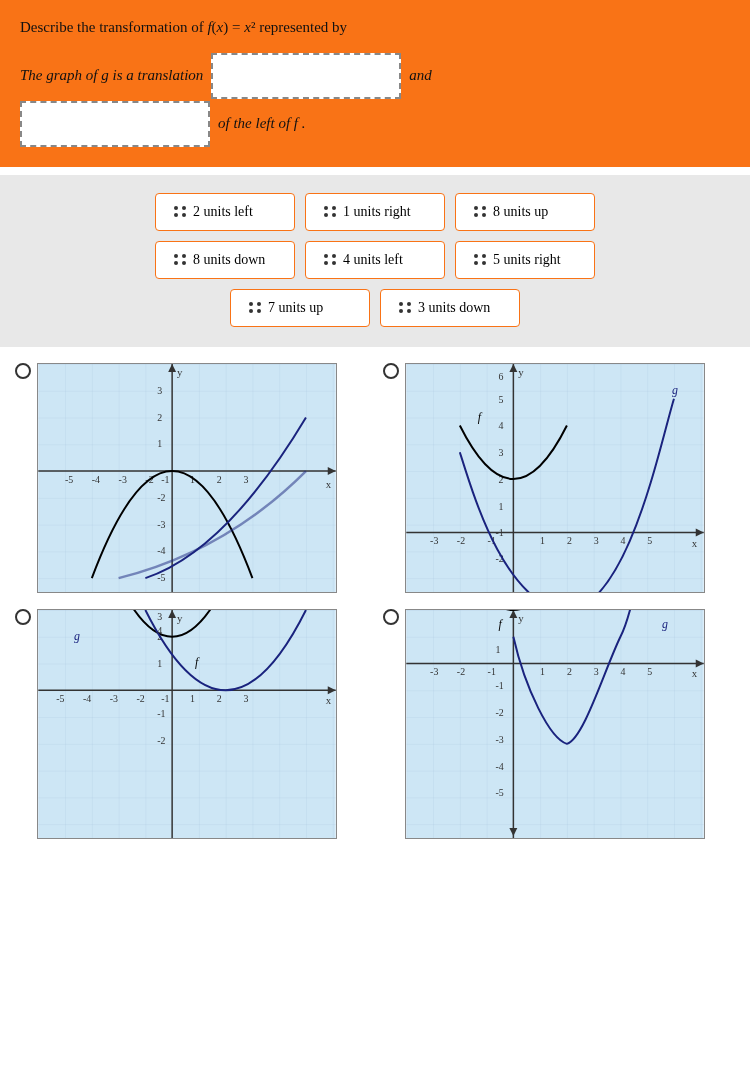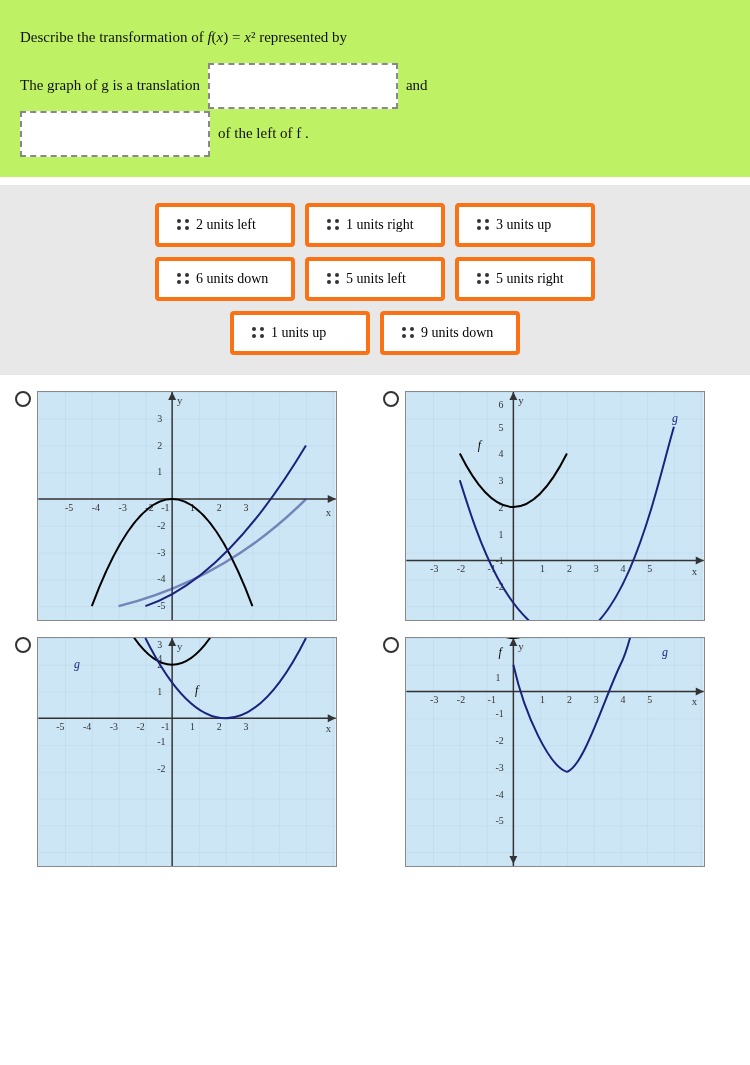--- a/index.html
+++ b/index.html
@@ -6,35 +6,36 @@
     body {
       width: 750px;
       min-height: 1065px;
       font-family: Georgia, 'Times New Roman', serif;
       font-size: 16px;
       background: #fff;
       color: #111;
     }
 
     .question-section {
-      padding: 26px 20px 10px 20px;
-      background: #bef264;
+      padding: 16px 20px 10px 20px;
+      background: #f97316;
     }
 
     .question-text {
       font-size: 15.5px;
       line-height: 1.5;
       margin-bottom: 14px;
     }
 
     .fill-in-area {
       display: flex;
       flex-direction: column;
       gap: 0px;
       margin-bottom: 8px;
+      font-style: italic;
     }
 
     .fill-row {
       display: flex;
       align-items: center;
       gap: 8px;
       margin-bottom: 2px;
     }
 
     .dashed-box {
@@ -65,21 +66,21 @@
     }
 
     .choices-row {
       display: flex;
       gap: 10px;
       justify-content: center;
     }
 
     .choice-btn {
       background: #fff;
-      border: 4px solid #f97316;
+      border: 1px solid #f97316;
       border-radius: 4px;
       padding: 10px 18px;
       font-size: 14px;
       cursor: pointer;
       display: flex;
       align-items: center;
       gap: 6px;
       min-width: 130px;
       justify-content: flex-start;
       font-family: Georgia, serif;
@@ -179,72 +180,72 @@
         </span>
         <span>1 units right</span>
       </button>
       <button class="choice-btn">
         <span class="dots-icon">
           <span class="dot"></span>
             <span class="dot"></span>
           <span class="dot"></span>
             <span class="dot"></span>
         </span>
-        <span>3 units up</span>
+        <span>8 units up</span>
       </button>
     </div>
 
     <div class="choices-row">
       <button class="choice-btn">
         <span class="dots-icon">
           <span class="dot"></span>
             <span class="dot"></span>
           <span class="dot"></span>
             <span class="dot"></span>
         </span>
-        <span>6 units down</span>
-      </button>
-      <button class="choice-btn">
-        <span class="dots-icon">
-          <span class="dot"></span>
-            <span class="dot"></span>
-          <span class="dot"></span>
-            <span class="dot"></span>
-        </span>
-        <span>5 units left</span>
+        <span>8 units down</span>
+      </button>
+      <button class="choice-btn">
+        <span class="dots-icon">
+          <span class="dot"></span>
+            <span class="dot"></span>
+          <span class="dot"></span>
+            <span class="dot"></span>
+        </span>
+        <span>4 units left</span>
       </button>
       <button class="choice-btn">
         <span class="dots-icon">
           <span class="dot"></span>
             <span class="dot"></span>
           <span class="dot"></span>
             <span class="dot"></span>
         </span>
         <span>5 units right</span>
       </button>
     </div>
 
     <div class="choices-row">
       <button class="choice-btn">
         <span class="dots-icon">
           <span class="dot"></span>
             <span class="dot"></span>
           <span class="dot"></span>
             <span class="dot"></span>
         </span>
-        <span>1 units up</span>
-      </button>
-      <button class="choice-btn">
-        <span class="dots-icon">
-          <span class="dot"></span>
-            <span class="dot"></span>
-          <span class="dot"></span>
-            <span class="dot"></span>
-        </span>
-        <span>9 units down</span>
+        <span>7 units up</span>
+      </button>
+      <button class="choice-btn">
+        <span class="dots-icon">
+          <span class="dot"></span>
+            <span class="dot"></span>
+          <span class="dot"></span>
+            <span class="dot"></span>
+        </span>
+        <span>3 units down</span>
       </button>
     </div>
 
   </div>
 </div>
 
 <div class="graphs-section">
 
   <div class="graph-option">
     <div class="radio-circle"></div>

